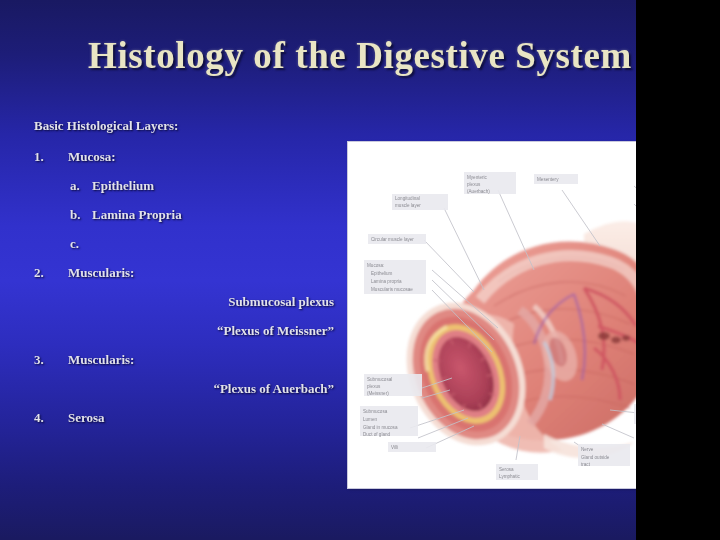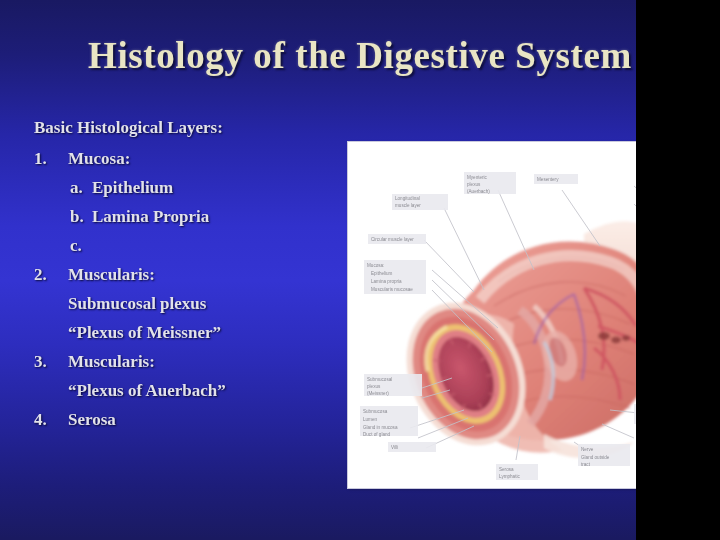--- a/index.html
+++ b/index.html
@@ -44,41 +44,41 @@
 
   
   #body-list {
     position: absolute;
     left: 34px;
     top: 118px;
     width: 300px;
     color: #e2e2ea;
     font-family: "Liberation Serif", serif;
     font-weight: bold;
-    font-size: 17px;
+    font-size: 13px;
     text-shadow: 1px 1px 2px rgba(5,5,40,0.9);
   }
   .line {
     display: flex;
     align-items: baseline;
     height: 29px;
     white-space: nowrap;
   }
   .line.heading {
     margin-bottom: 2px;
   }
   .marker {
     display: inline-block;
     width: 34px;
     flex: 0 0 34px;
   }
   .lvl1 .marker { width: 34px; flex: 0 0 34px; }
   .lvl2 { padding-left: 36px; }
   .lvl2 .marker { width: 22px; flex: 0 0 22px; }
-  .lvl1-cont { padding-left: 34px; }
+  .lvl1-cont { padding-left: 34px; justify-content: flex-end; }
   .txt { display: inline-block; }
 
   
   #figure-panel {
     position: absolute;
     left: 348px;
     top: 142px;
     width: 362px;
     height: 346px;
     background: #ffffff;

